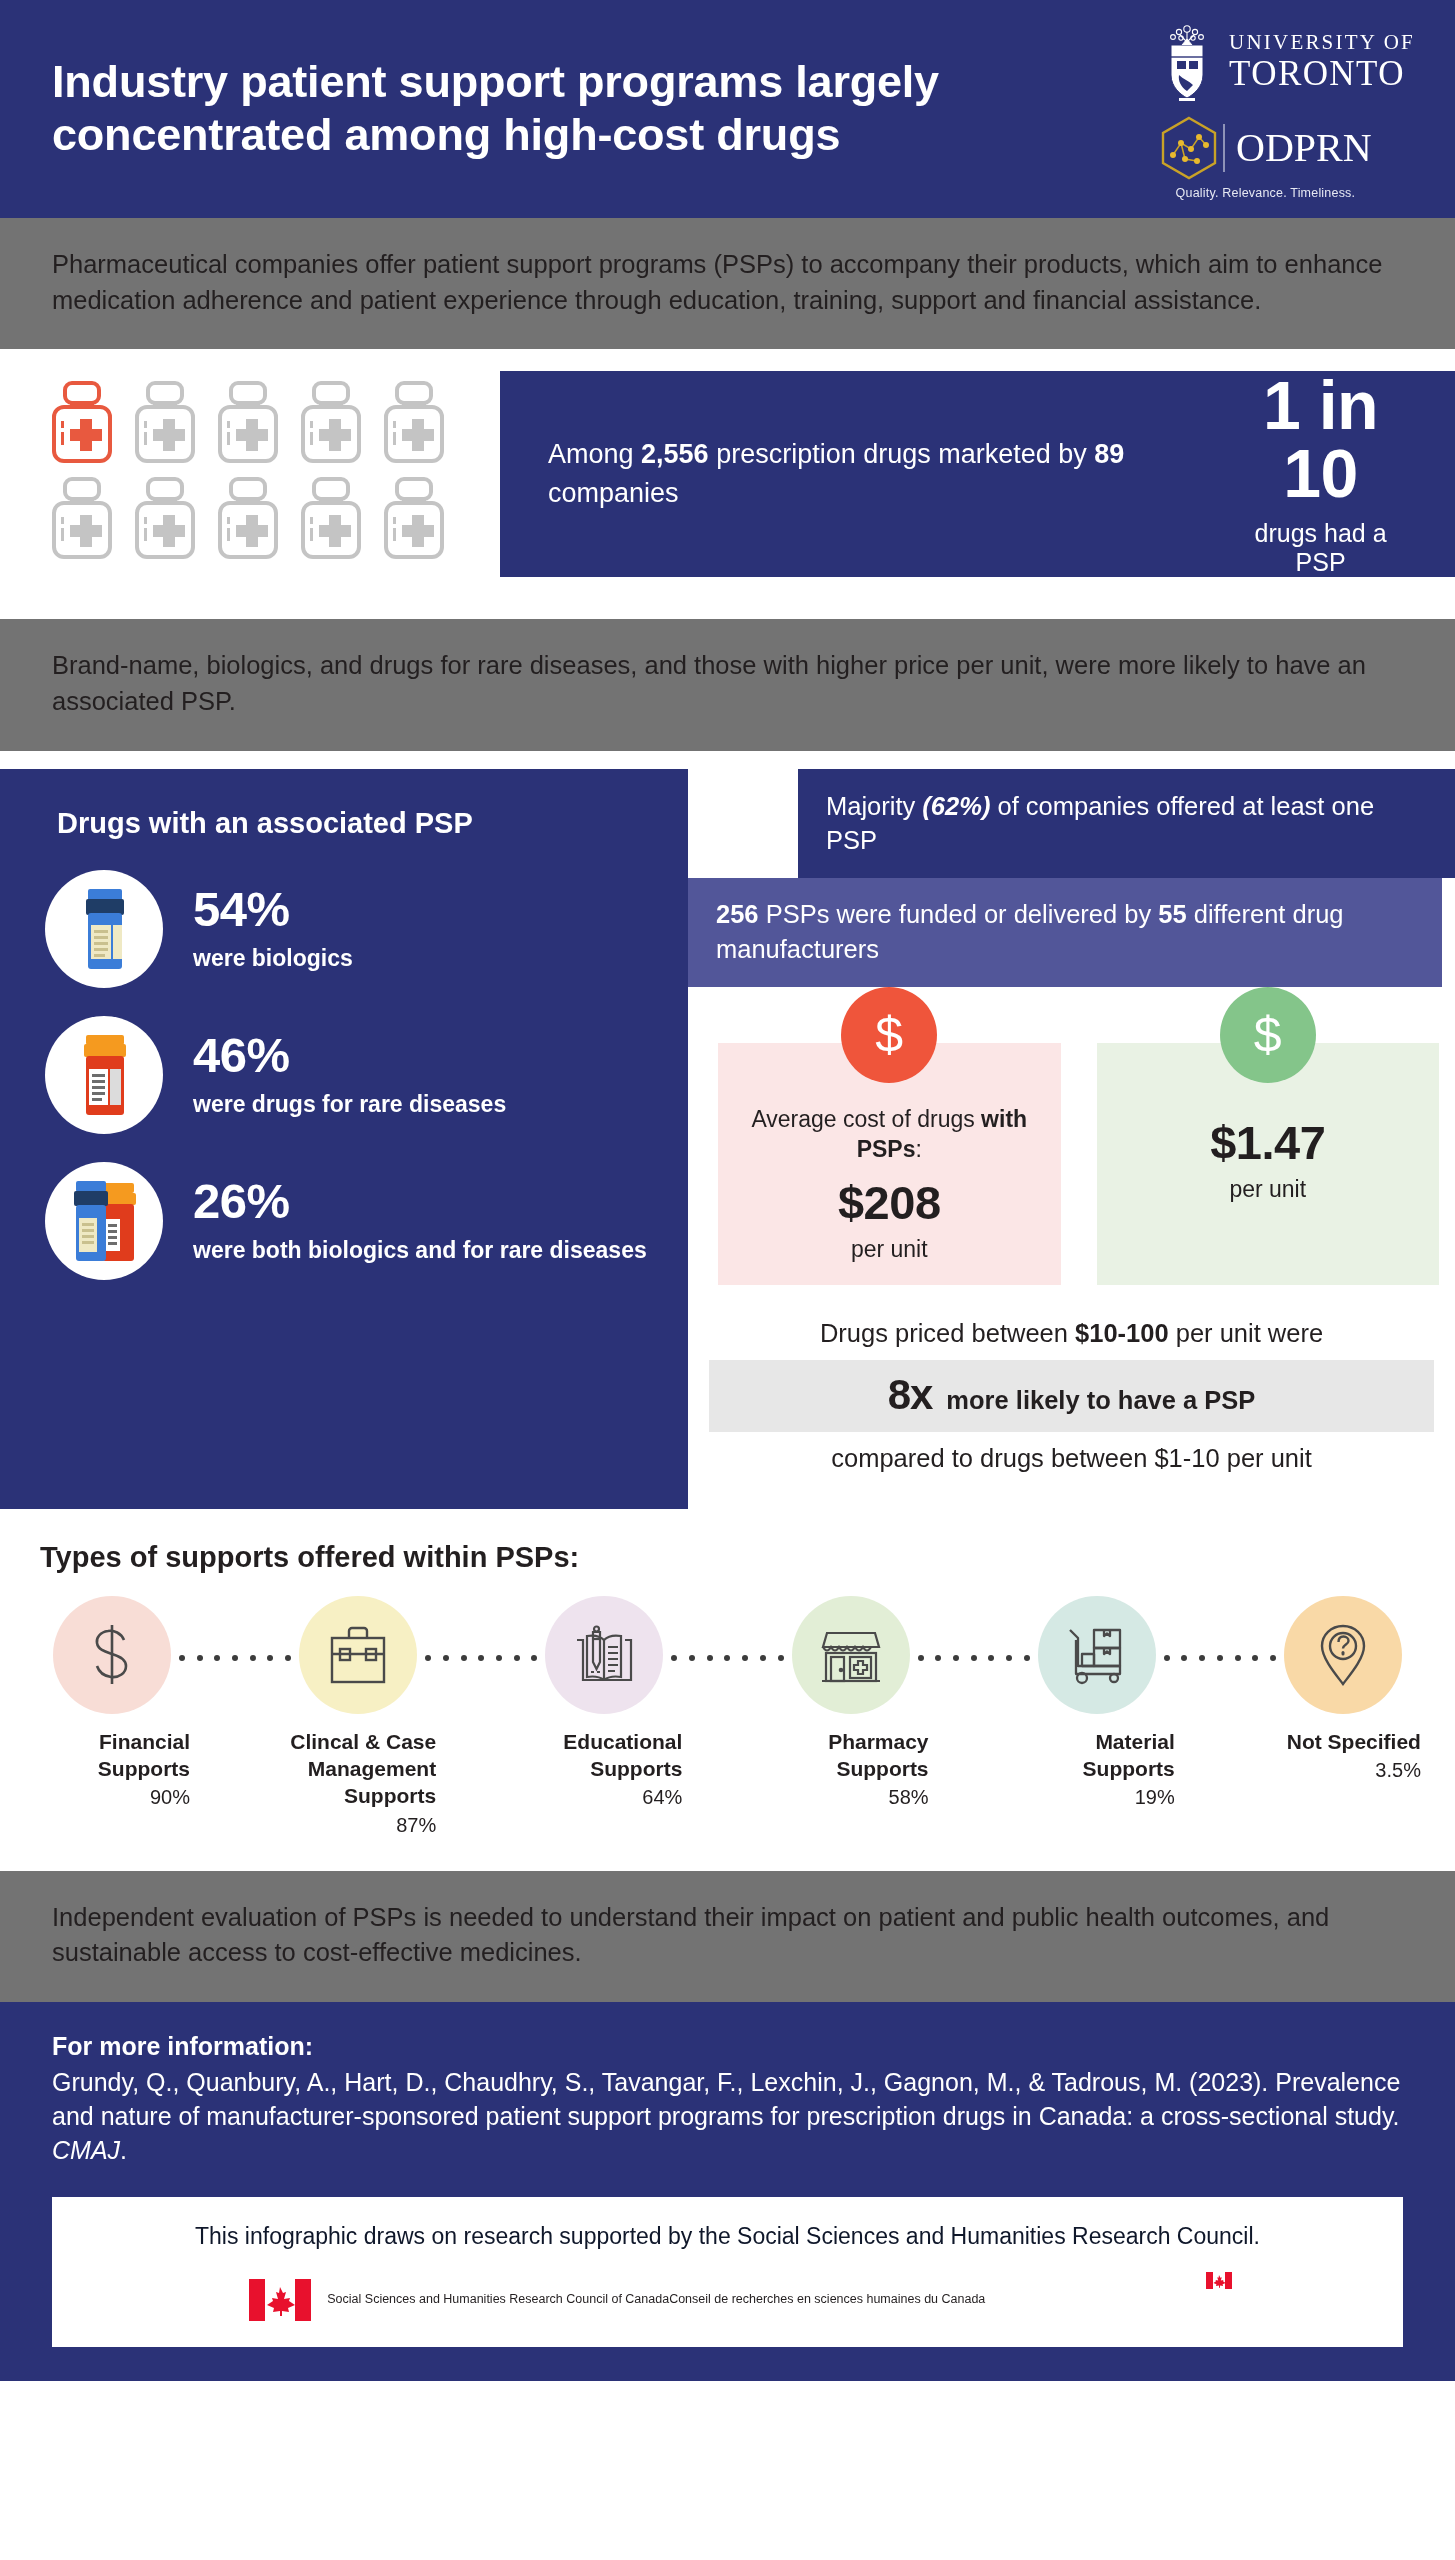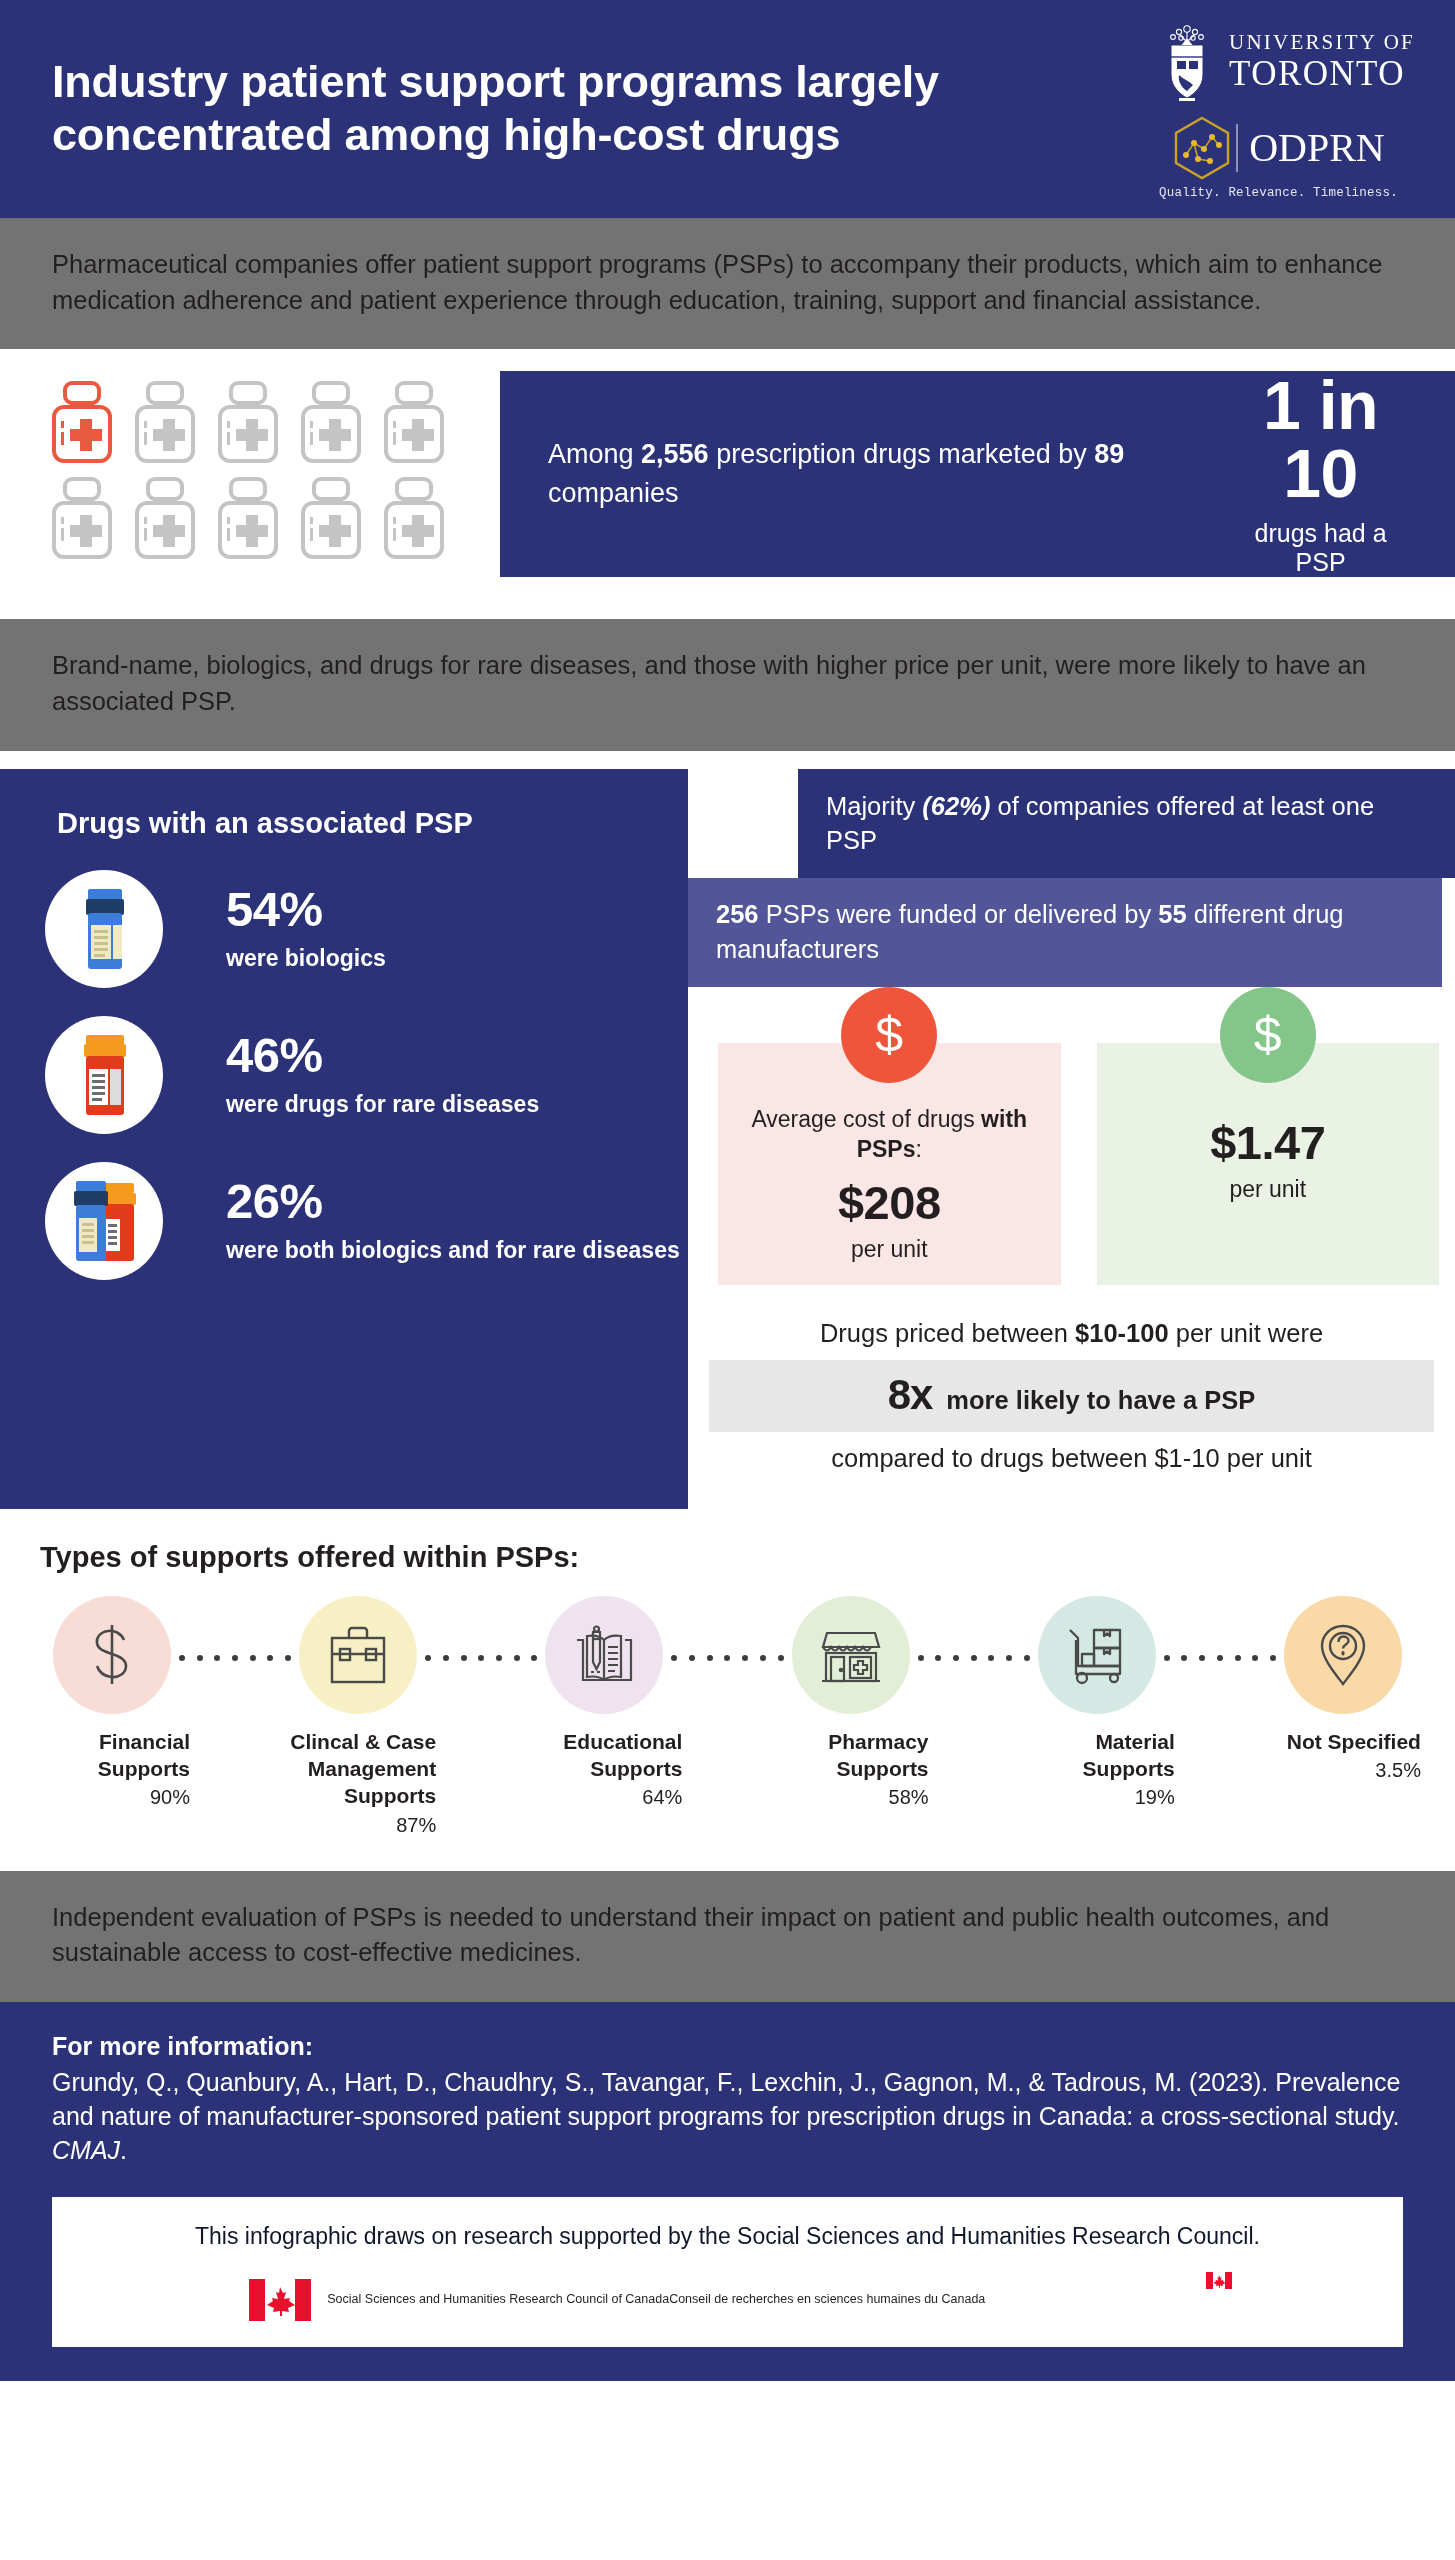--- a/index.html
+++ b/index.html
@@ -42,21 +42,21 @@
   .uoft-crest { width: 56px; height: 86px; }
   .uoft-words { display: flex; flex-direction: column; color: #fff; font-family: "Liberation Serif", serif; line-height: 1; }
   .uoft-words .small { font-size: 21px; letter-spacing: 2.2px; }
   .uoft-words .big { font-size: 35px; letter-spacing: 1.4px; margin-top: 3px; }
 
   .odprn-logo { display: flex; flex-direction: column; align-items: center; }
   .odprn-row { display: flex; align-items: center; gap: 4px; }
   .odprn-hex { width: 60px; height: 66px; }
   .odprn-bar { width: 2px; height: 48px; background: #8e93b8; margin: 0 7px 0 0; }
   .odprn-word { color: #fff; font-family: "Liberation Serif", serif; font-size: 40px; letter-spacing: 0px; line-height: 1; }
-  .odprn-tag { color: #e6e8f2; font-size: 12.5px; letter-spacing: 0.2px; margin-top: 5px; font-family: Liberation Mono, monospace; }
+  .odprn-tag { color: #e6e8f2; font-size: 12.5px; letter-spacing: 0.2px; margin-top: 5px; }
 
   
   .band-grey { background: #737373; padding: 29px 52px 31px 52px; }
   .band-grey p { font-size: 25.5px; line-height: 1.40; color: #231f20; font-stretch: condensed; }
   .spacer-white { background: #ffffff; }
 
   
   .sec-onein10 { display: flex; align-items: stretch; padding: 0; background: #fff; }
   .bottle-grid {
     width: 500px;
@@ -90,21 +90,21 @@
     padding: 38px 0 48px 0;
     min-height: 740px;
   }
   .col-left h2 {
     color: #ffffff;
     font-size: 29px;
     font-weight: bold;
     padding: 0 0 0 57px;
     margin-bottom: 30px;
   }
-  .stat-row { display: flex; align-items: center; padding: 0 0 0 45px; margin-bottom: 28px; gap: 33px; }
+  .stat-row { display: flex; align-items: center; padding: 0 0 0 45px; margin-bottom: 28px; }
   .stat-circle {
     width: 118px; height: 118px; border-radius: 50%;
     background: #ffffff;
     display: flex; align-items: center; justify-content: center;
     flex: 0 0 118px;
   }
   .stat-text { margin-left: 30px; color: #ffffff; }
   .stat-pct { font-size: 49px; font-weight: bold; line-height: 1; letter-spacing: -0.5px; }
   .stat-lbl { font-size: 23px; font-weight: bold; margin-top: 10px; line-height: 1.25; }
 

